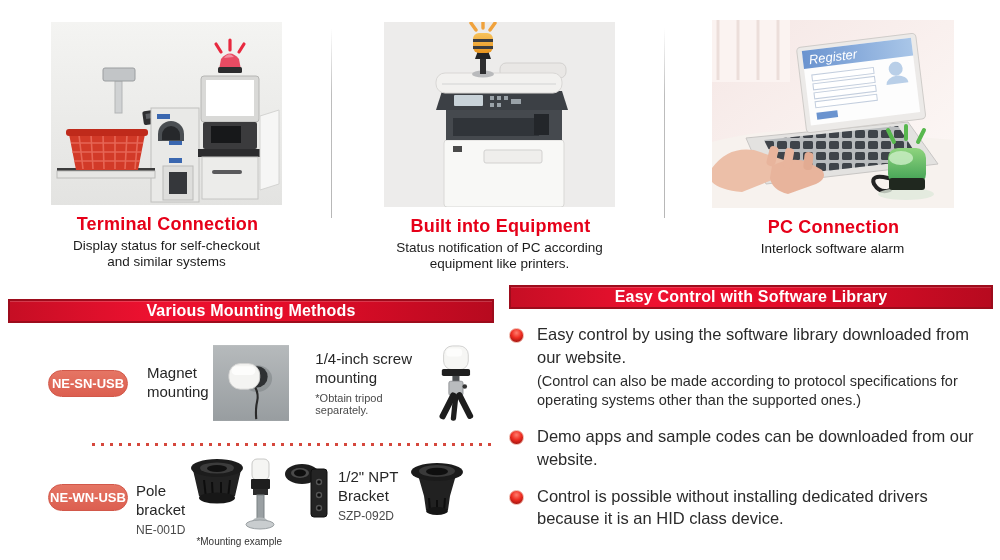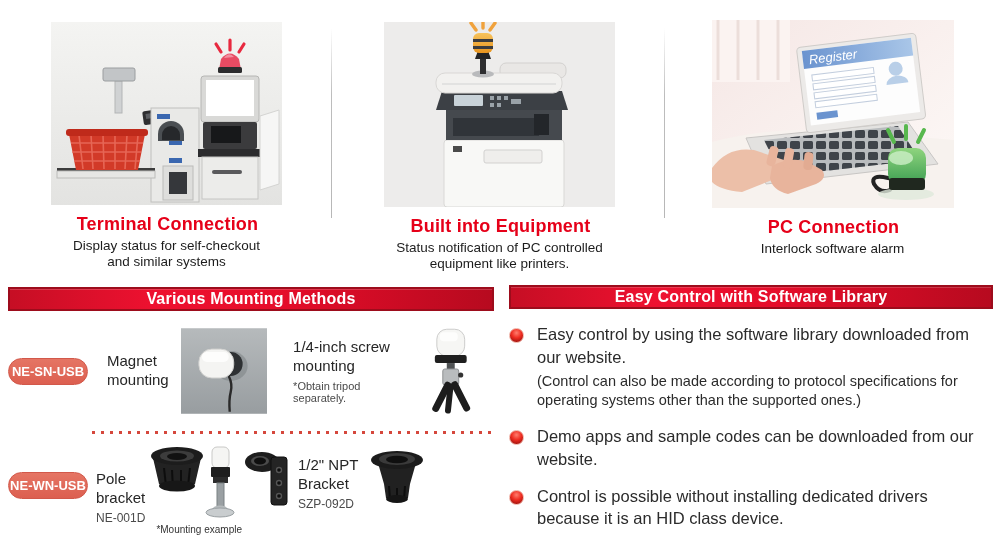--- a/index.html
+++ b/index.html
@@ -22,28 +22,28 @@
   
   .banner{
     box-sizing:border-box;height:24px;border:2px solid #9d0c1c;
     background:linear-gradient(to right,#c60e24 0%,#ee1130 30%,#e60d2a 55%,#b70a1f 100%);
     box-shadow:inset 0 1px 0 rgba(255,255,255,.18);
     color:#fff;font-size:16px;font-weight:bold;letter-spacing:.2px;
     display:flex;align-items:center;justify-content:center;
   }
 
   
-  .left-col{position:absolute;left:8px;top:287px;width:486px;}
+  .left-col{position:absolute;left:8px;top:299px;width:486px;}
   .m-row{display:flex;align-items:center;}
   .row-sn{margin-top:13px;}
   .row-wn{margin-top:12px;align-items:flex-start;}
   .badge{
     flex:0 0 80px;box-sizing:border-box;width:80px;padding:5px 0;border-radius:14px;
     background:linear-gradient(#e57564,#dc5f50);border:1px solid #d2584a;
-    color:#fff;font-size:13px;font-weight:bold;text-align:center;
+    color:#fff;font-size:13px;font-weight:bold;text-align:center;margin-left:40px;
   }
   .row-wn .badge{margin-top:26px;}
   .m-label{font-size:15px;line-height:1.25;color:#262626;}
   .m-model{font-size:12px;color:#4a4a4a;margin-top:3px;}
   .m-note{font-size:11px;color:#4a4a4a;margin-top:5px;}
   .m-caption{font-size:10px;color:#333;text-align:right;margin-top:2px;}
   .dotted{margin:13px 0 0 84px;width:402px;height:3px;
     background:repeating-linear-gradient(to right,#d5473c 0 3px,transparent 3px 9px);}
 
   
@@ -181,21 +181,21 @@
           <g stroke="#f0a23c" stroke-width="3.4" stroke-linecap="round">
             <line x1="92" y1="8" x2="87" y2="1"></line>
             <line x1="99" y1="6" x2="99" y2="0"></line>
             <line x1="106" y1="8" x2="111" y2="1"></line>
           </g>
         </g>
       </svg>
     </div>
     <h3 class="panel-title">Built into Equipment</h3>
     <p class="panel-caption">
-      <span>Status notification of PC controlled</span><br>
+      <span>Status notification of PC according</span><br>
       <span>equipment like printers.</span>
     </p>
   </section>
 
   <section class="panel">
     <div class="photo" style="width:242px;height:188px;margin-top:20px;">
       <svg width="242" height="188" viewBox="0 0 242 188">
         <defs>
           <linearGradient id="l-bg" x1="0" y1="0" x2="1" y2="1">
             <stop offset="0" stop-color="#f5e7e5"></stop>

